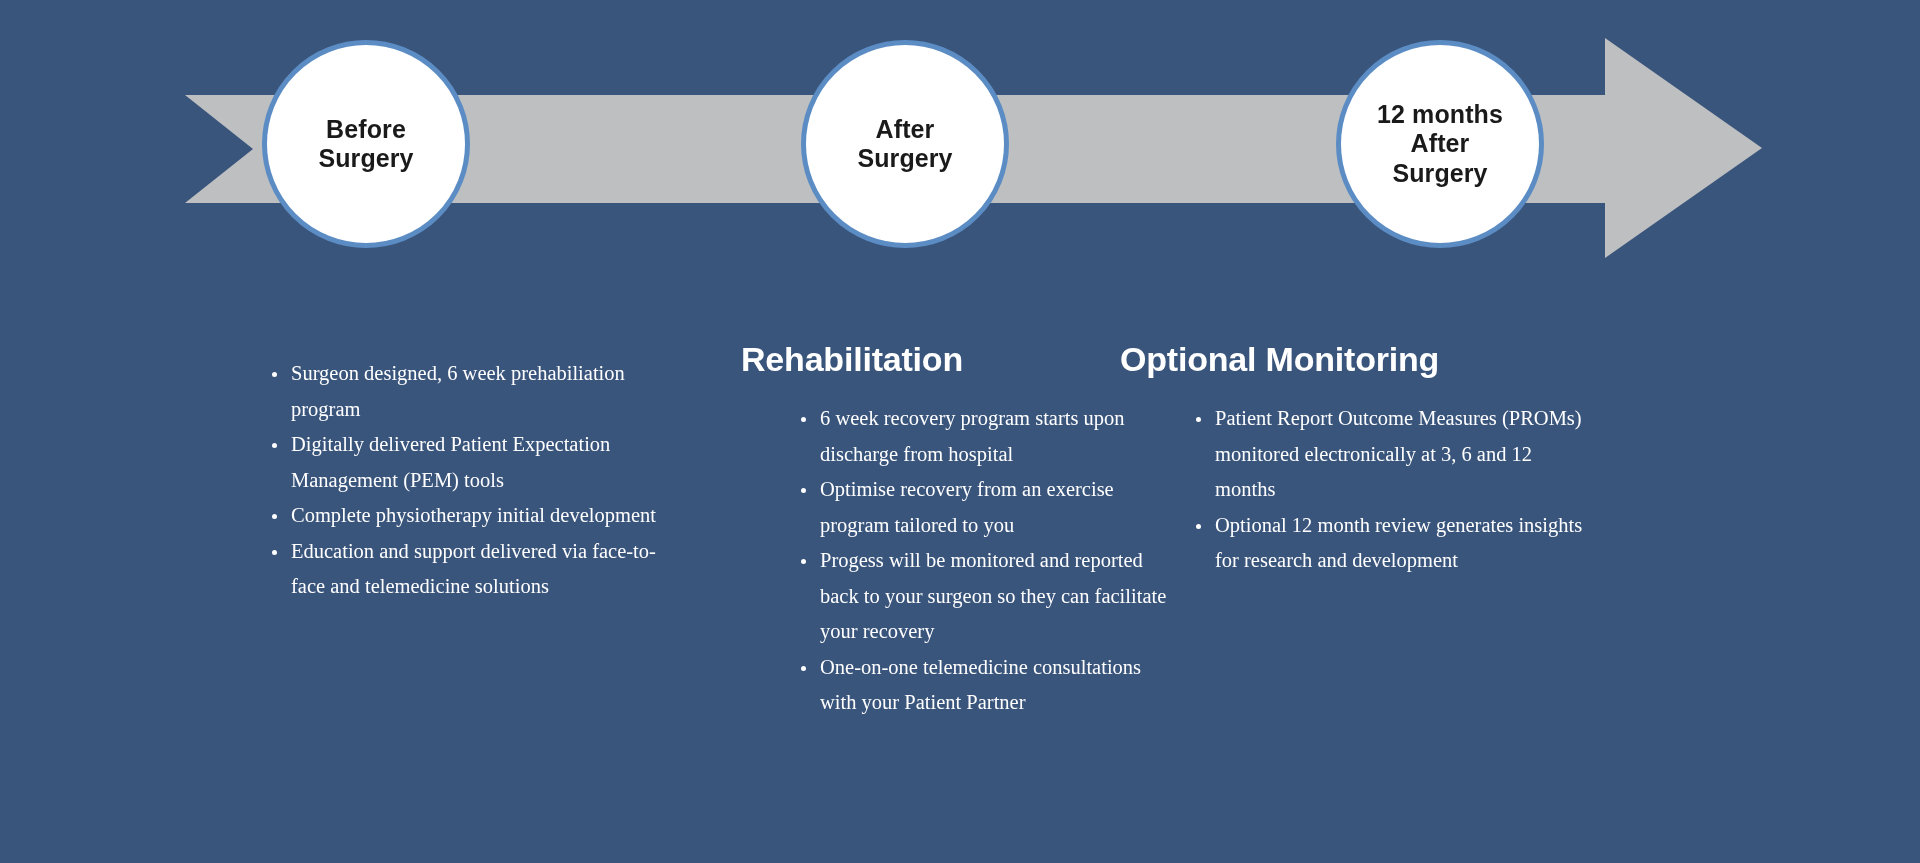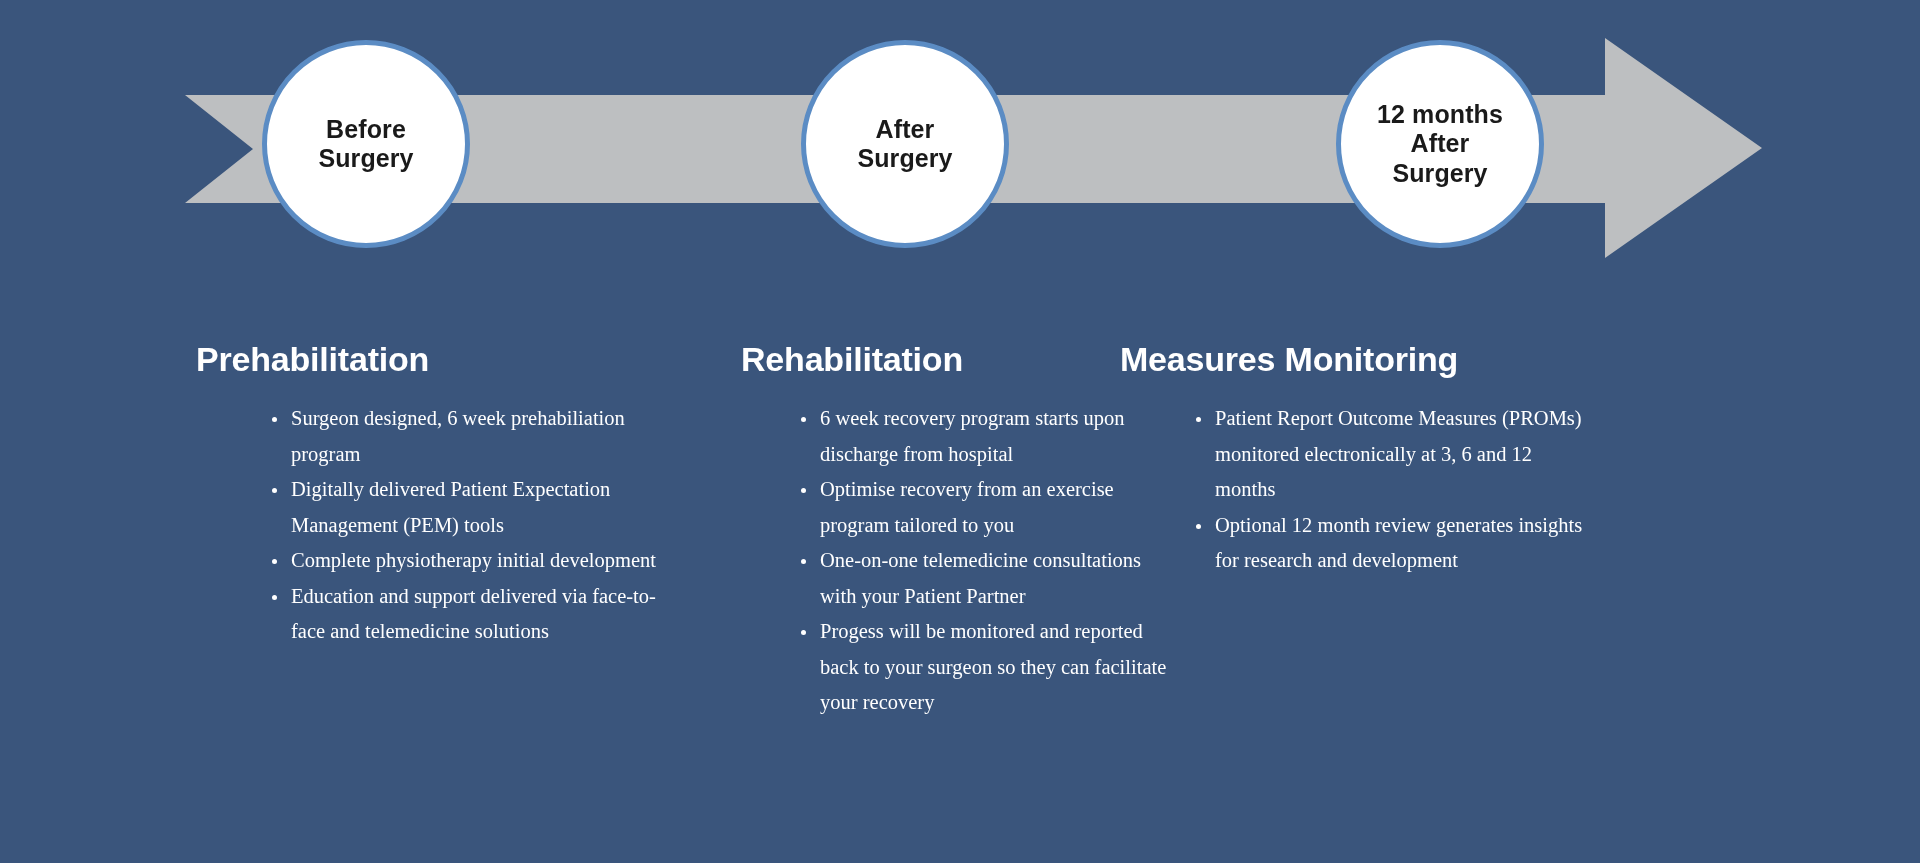--- a/index.html
+++ b/index.html
@@ -138,40 +138,39 @@
     <span class="milestone-label">12 months
 After
 Surgery</span>
   </div>
 
 </div>
 
 <div id="columns">
 
   <div class="column" id="column-0">
-    <h2 class="column-title">Prehabilitation</h2>
     <ul class="bullet-list">
       <li class="bullet-item">Surgeon designed, 6 week prehabiliation program</li>
       <li class="bullet-item">Digitally delivered Patient Expectation Management (PEM) tools</li>
       <li class="bullet-item">Complete physiotherapy initial development</li>
       <li class="bullet-item">Education and support delivered via face-to-face and telemedicine solutions</li>
     </ul>
   </div>
 
   <div class="column" id="column-1">
     <h2 class="column-title">Rehabilitation</h2>
     <ul class="bullet-list">
       <li class="bullet-item">6 week recovery program starts upon discharge from hospital</li>
       <li class="bullet-item">Optimise recovery from an exercise program tailored to you</li>
+      <li class="bullet-item">Progess will be monitored and reported back to your surgeon so they can facilitate your recovery</li>
       <li class="bullet-item">One-on-one telemedicine consultations with your Patient Partner</li>
-      <li class="bullet-item">Progess will be monitored and reported back to your surgeon so they can facilitate your recovery</li>
     </ul>
   </div>
 
   <div class="column" id="column-2">
-    <h2 class="column-title">Measures Monitoring</h2>
+    <h2 class="column-title">Optional Monitoring</h2>
     <ul class="bullet-list">
       <li class="bullet-item">Patient Report Outcome Measures (PROMs) monitored electronically at 3, 6 and 12 months</li>
       <li class="bullet-item">Optional 12 month review generates insights for research and development</li>
     </ul>
   </div>
 
 </div>
 
 </body></html>

